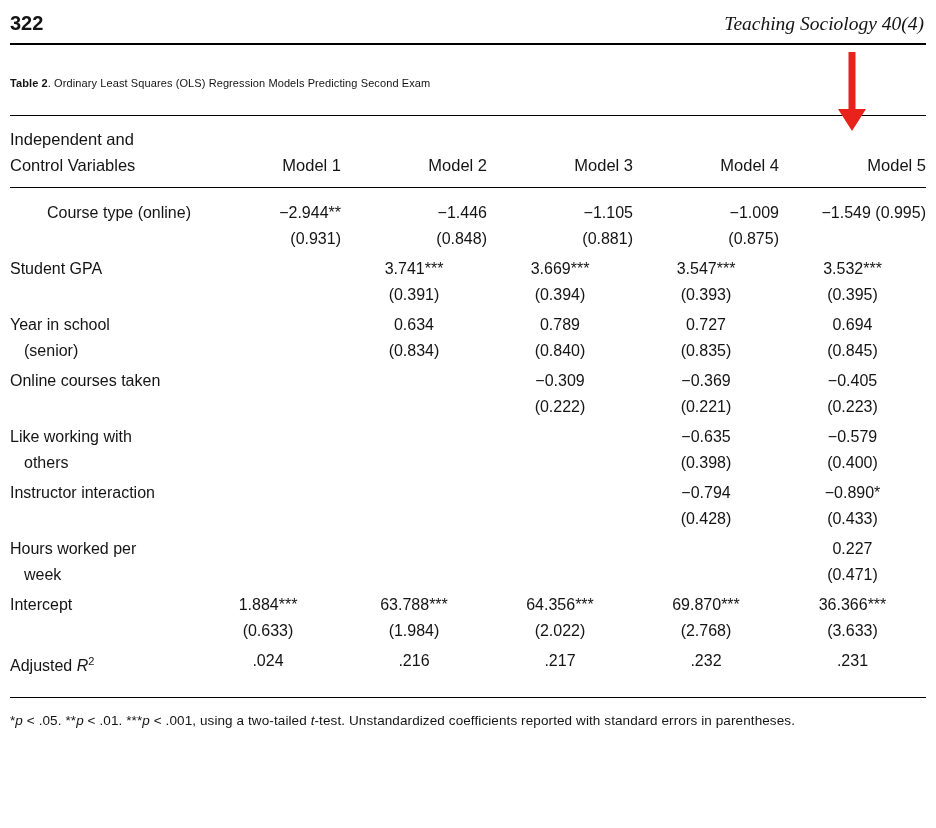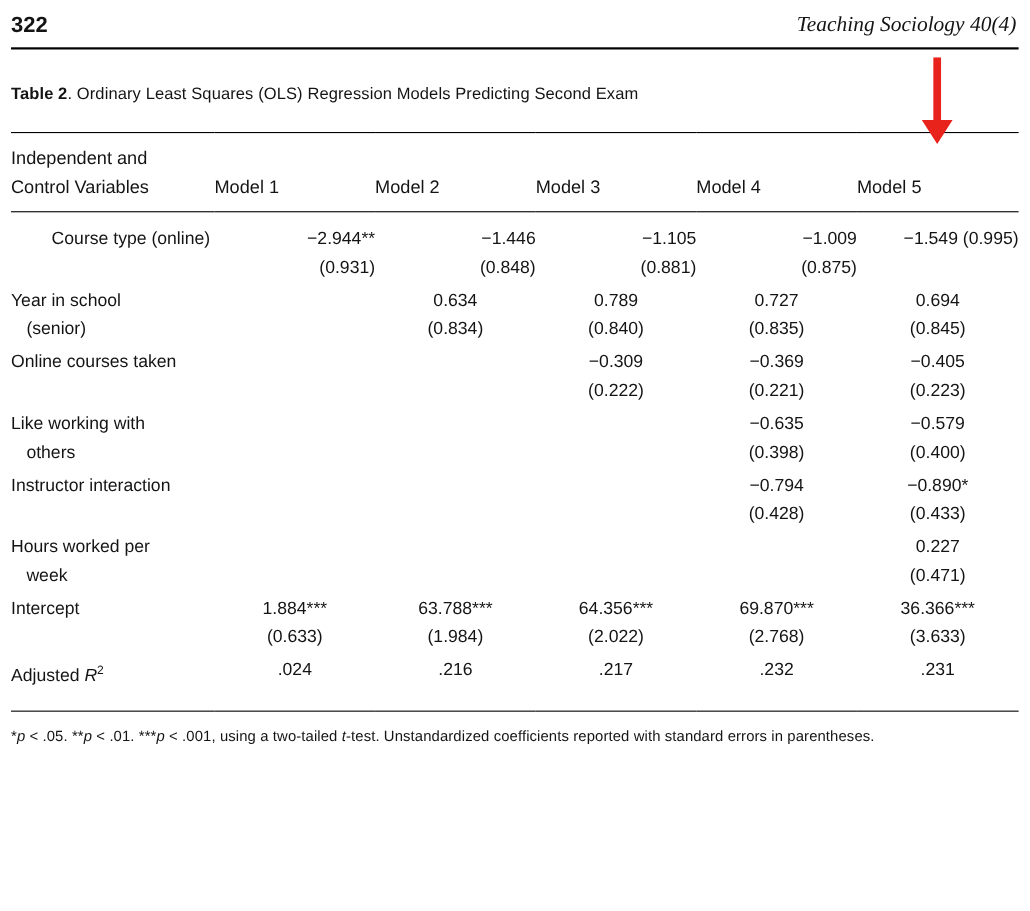--- a/index.html
+++ b/index.html
@@ -14,21 +14,21 @@
   }
   .page {
     position: relative;
     width: 916px;
     height: 818px;
     padding: 10px 10px 0 10px;
   }
   .running-head {
     display: flex;
     justify-content: space-between;
-    align-items: flex-start;
+    align-items: flex-end;
     padding: 2px 2px 0 0;
   }
   .page-num {
     font-family: "Liberation Sans", sans-serif;
     font-weight: bold;
     font-size: 20px;
   }
   .journal {
     font-family: "Liberation Serif", serif;
     font-style: italic;
@@ -36,37 +36,37 @@
     margin-left: 14px;
   }
   .rule {
     border: 0;
     border-top: 2px solid #000;
     margin: 0;
   }
   .head-rule { margin-top: 8px; }
   .table-title {
     margin: 32px 0 0 0;
-    font-size: 15px;
+    font-size: 11px;
     letter-spacing: 0.1px;
   }
   .table-title b { font-weight: bold; }
   table.ols {
     margin-top: 26px;
     width: 916px;
     table-layout: fixed;
     border-collapse: collapse;
     border-top: 1.5px solid #000;
     border-bottom: 1.5px solid #000;
     font-size: 16px;
     line-height: 26px;
   }
   table.ols thead th {
     font-weight: normal;
-    text-align: left;
+    text-align: right;
     vertical-align: bottom;
     padding: 10px 0 9px 0;
     border-bottom: 1.5px solid #000;
     font-size: 16.5px;
   }
   table.ols thead th.stub {
     text-align: left;
   }
   table.ols td {
     vertical-align: top;
@@ -153,20 +153,42 @@
           <td>
             <div>−1.009</div>
             <div>(0.875)</div>
           </td>
           <td>
             <div>−1.549 (0.995)</div>
           </td>
         </tr>
         <tr>
           <td class="stub">
+            <div>Student GPA</div>
+          </td>
+          <td></td>
+          <td>
+            <div>3.741***</div>
+            <div>(0.391)</div>
+          </td>
+          <td>
+            <div>3.669***</div>
+            <div>(0.394)</div>
+          </td>
+          <td>
+            <div>3.547***</div>
+            <div>(0.393)</div>
+          </td>
+          <td>
+            <div>3.532***</div>
+            <div>(0.395)</div>
+          </td>
+        </tr>
+        <tr>
+          <td class="stub">
             <div>Year in school</div>
             <div class="indent">(senior)</div>
           </td>
           <td></td>
           <td>
             <div>0.634</div>
             <div>(0.834)</div>
           </td>
           <td>
             <div>0.789</div>

